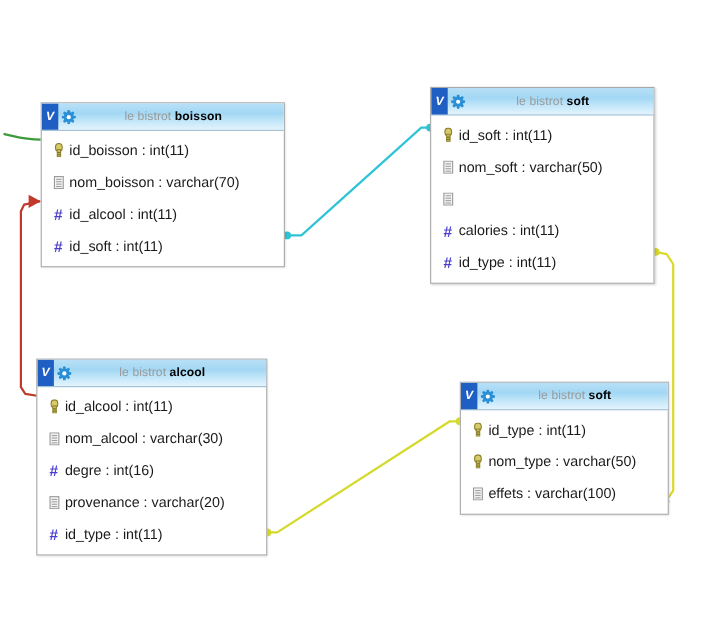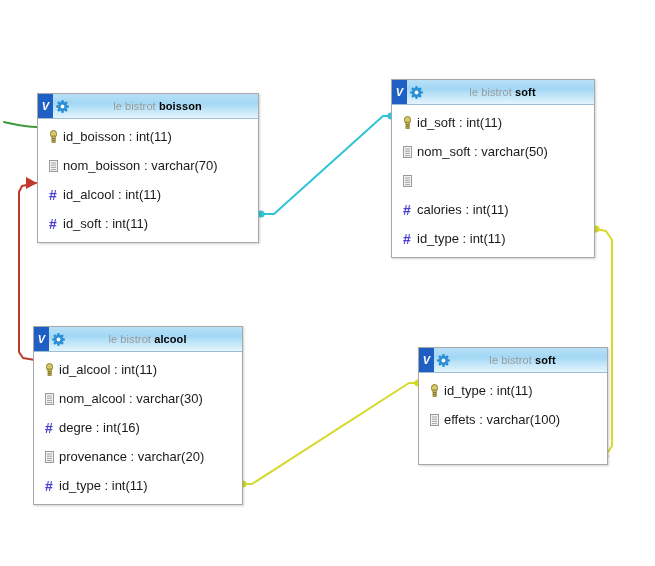--- a/index.html
+++ b/index.html
@@ -340,20 +340,31 @@
                 <rect x="2.5" y="0.5" width="6" height="7" rx="3" fill="#d8c96a" stroke="#8a7d2a" stroke-width="1"></rect>
                 <rect x="4" y="6" width="3.2" height="6.5" fill="#c9b95c" stroke="#8a7d2a" stroke-width="0.8"></rect>
                 <rect x="4" y="8.2" width="3.2" height="1" fill="#7a6e20"></rect>
                 <rect x="4" y="10.2" width="3.2" height="1" fill="#7a6e20"></rect>
               </svg>
             </span>
             <span class="f-text">id_type : int(11)</span>
           </div>
           <div class="field">
             <span class="f-icon">
+              <svg width="11" height="13" viewBox="0 0 11 13">
+                <rect x="2.5" y="0.5" width="6" height="7" rx="3" fill="#d8c96a" stroke="#8a7d2a" stroke-width="1"></rect>
+                <rect x="4" y="6" width="3.2" height="6.5" fill="#c9b95c" stroke="#8a7d2a" stroke-width="0.8"></rect>
+                <rect x="4" y="8.2" width="3.2" height="1" fill="#7a6e20"></rect>
+                <rect x="4" y="10.2" width="3.2" height="1" fill="#7a6e20"></rect>
+              </svg>
+            </span>
+            <span class="f-text">nom_type : varchar(50)</span>
+          </div>
+          <div class="field">
+            <span class="f-icon">
               <svg width="11" height="12" viewBox="0 0 11 12">
                 <rect x="1.5" y="0.5" width="8" height="11" fill="#f2f2f2" stroke="#9a9a9a" stroke-width="1"></rect>
                 <line x1="3" y1="3" x2="8" y2="3" stroke="#9a9a9a" stroke-width="0.9"></line>
                 <line x1="3" y1="5.2" x2="8" y2="5.2" stroke="#9a9a9a" stroke-width="0.9"></line>
                 <line x1="3" y1="7.4" x2="8" y2="7.4" stroke="#9a9a9a" stroke-width="0.9"></line>
                 <line x1="3" y1="9.6" x2="8" y2="9.6" stroke="#9a9a9a" stroke-width="0.9"></line>
               </svg>
             </span>
             <span class="f-text">effets : varchar(100)</span>
           </div>

